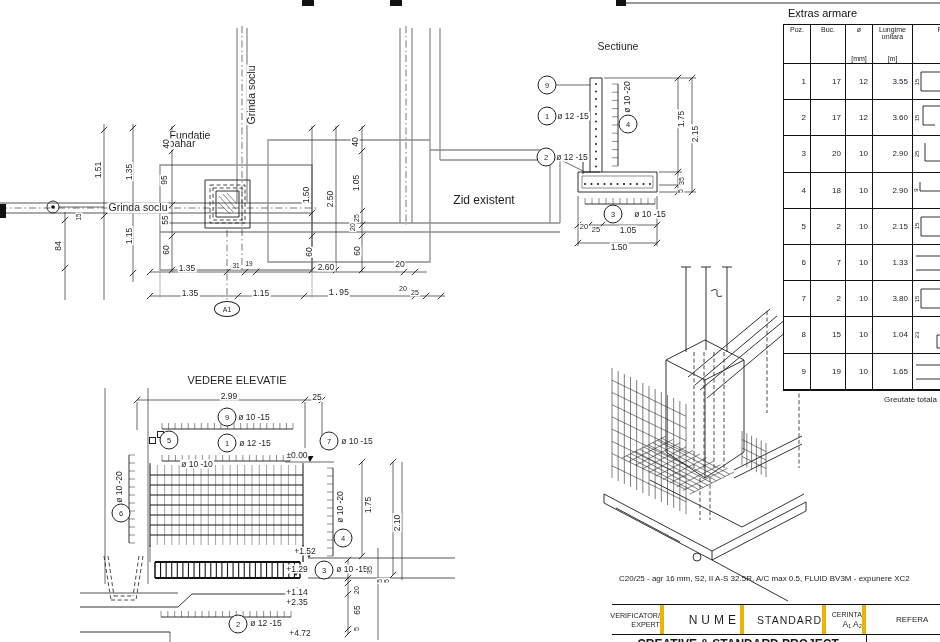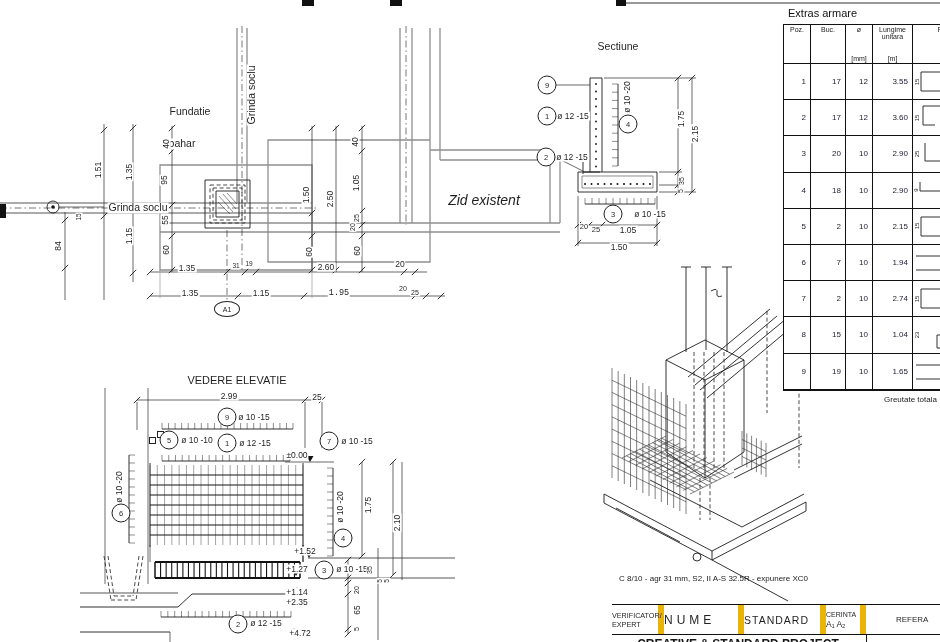--- a/index.html
+++ b/index.html
@@ -43,21 +43,21 @@
   .xt-title{position:absolute;left:788px;top:7px;font-size:11px;color:#111;z-index:4;}
   .xt-footer{position:absolute;left:884px;top:395px;font-size:8px;color:#222;z-index:4;}
   .flabel{position:absolute;left:1px;top:50%;transform:translateY(-50%) rotate(-90deg);
           font-size:6px;color:#222;}
   
   #notes{position:absolute;left:619px;top:571px;font-size:8px;color:#1c1c1c;line-height:15px;z-index:4;}
   #tblock{position:absolute;left:612px;top:604px;width:400px;height:38px;z-index:4;
           border-top:1px solid #111;background:#fff;}
   .tb-row1{display:grid;grid-template-columns:52px 80px 82px 40px 1fr;height:29px;
            border-bottom:1px solid #111;}
-  .tb-cell{border-right:6px solid #eab308;display:flex;flex-direction:column;align-items:flex-start;
+  .tb-cell{border-right:4px solid #eab308;display:flex;flex-direction:column;align-items:flex-end;
            justify-content:center;text-align:center;}
   .tb-verif{font-size:7.2px;line-height:1.25;}
   .tb-nume{font-size:12px;letter-spacing:4px;}
   .tb-sem{font-size:10.5px;letter-spacing:1px;}
   .tb-cer{font-size:7px;}
   .tb-cerv{font-size:8.5px;margin-top:1px;}
   .tb-ref{font-size:8px;align-items:flex-start;padding-left:30px;border-right:none;}
   .tb-row2{display:flex;height:20px;}
   .tb-company{width:252px;text-align:center;font-size:12px;font-weight:bold;color:#161616;
               padding-top:2px;border-right:none;}
@@ -434,25 +434,25 @@
         <circle cx="596" cy="166.5" r="0.9" fill="#111"></circle>
         <polygon points="306.5,456 313.5,456 310,462" fill="#111"></polygon>
         <polygon points="305.5,552 312.5,552 309,558" fill="#111"></polygon>
         <polygon points="292.5,570 299.5,570 296,576" fill="#111"></polygon>
         <polygon points="293.5,593 300.5,593 297,587" fill="#111"></polygon>
         <polygon points="290.5,634 297.5,634 294,628" fill="#111"></polygon>
       </g>
   </svg>
 
   <div id="labels">
-      <div class="lbl" style="left: 190px; top: 112px; font-size: 10.5px;">Fundatie</div>
+      <div class="lbl" style="left: 190px; top: 136px; font-size: 10.5px;">Fundatie</div>
       <div class="lbl" style="left: 182px; top: 144px; font-size: 10.5px;">pahar</div>
       <div class="lbl rot" style="left: 252px; top: 95px; font-size: 10.5px;">Grinda soclu</div>
       <div class="lbl" style="left: 138px; top: 208px; font-size: 10.5px;">Grinda soclu</div>
-      <div class="lbl" style="left: 484px; top: 200px; font-size: 14px; font-style: italic;">Zid existent</div>
+      <div class="lbl" style="left: 484px; top: 200px; font-size: 12px;">Zid existent</div>
       <div class="lbl rot" style="left: 98px; top: 170px;">1.51</div>
       <div class="lbl rot" style="left: 129px; top: 172px;">1.35</div>
       <div class="lbl rot" style="left: 129px; top: 236px;">1.15</div>
       <div class="lbl rot" style="left: 58px; top: 246px;">84</div>
       <div class="lbl rot" style="left: 79px; top: 217px; font-size: 6.5px;">15</div>
       <div class="lbl rot" style="left: 166px; top: 144px;">40</div>
       <div class="lbl rot" style="left: 164px; top: 180px;">95</div>
       <div class="lbl rot" style="left: 165px; top: 220px;">55</div>
       <div class="lbl rot" style="left: 166px; top: 250px;">60</div>
       <div class="lbl rot" style="left: 306px; top: 195px;">1.50</div>
@@ -488,30 +488,30 @@
       <div class="lbl" style="left: 619px; top: 247px;">1.50</div>
       <div class="mk" style="left: 547px; top: 85px;">9</div>
       <div class="mk" style="left: 547px; top: 116px;">1</div>
       <div class="mk" style="left: 546px; top: 157px;">2</div>
       <div class="mk" style="left: 628px; top: 124px;">4</div>
       <div class="mk" style="left: 613px; top: 214px;">3</div>
       <div class="lbl" style="left: 237px; top: 381px; font-size: 11px;">VEDERE ELEVATIE</div>
       <div class="lbl" style="left: 229px; top: 396px;">2.99</div>
       <div class="lbl" style="left: 317px; top: 397px;">25</div>
       <div class="lbl" style="left: 254px; top: 417px;">ø 10 -15</div>
-      <div class="lbl" style="left: 197px; top: 440px;">ø 10 -10</div>
+      <div class="lbl" style="left: 197px; top: 464px;">ø 10 -10</div>
       <div class="lbl" style="left: 255px; top: 443px;">ø 12 -15</div>
       <div class="lbl" style="left: 357px; top: 441px;">ø 10 -15</div>
       <div class="lbl" style="left: 297px; top: 455px;">±0.00</div>
       <div class="lbl rot" style="left: 119px; top: 487px;">ø 10 -20</div>
       <div class="lbl rot" style="left: 340px; top: 507px;">ø 10 -20</div>
       <div class="lbl rot" style="left: 368px; top: 505px;">1.75</div>
       <div class="lbl rot" style="left: 397px; top: 523px;">2.10</div>
       <div class="lbl" style="left: 305px; top: 551px;">+1.52</div>
-      <div class="lbl" style="left: 297px; top: 569px;">+1.27</div>
+      <div class="lbl" style="left: 297px; top: 569px;">+1.29</div>
       <div class="lbl" style="left: 352px; top: 569px;">ø 10 -15</div>
       <div class="lbl rot" style="left: 370px; top: 570px; font-size: 7px;">35</div>
       <div class="lbl rot" style="left: 380px; top: 581px; font-size: 6.5px;">5</div>
       <div class="lbl rot" style="left: 387px; top: 581px; font-size: 6.5px;">5</div>
       <div class="lbl rot" style="left: 357px; top: 590px; font-size: 7px;">20</div>
       <div class="lbl rot" style="left: 357px; top: 610px;">65</div>
       <div class="lbl rot" style="left: 357px; top: 629px; font-size: 7px;">5</div>
       <div class="lbl" style="left: 297px; top: 592px;">+1.14</div>
       <div class="lbl" style="left: 297px; top: 602px;">+2.35</div>
       <div class="lbl" style="left: 300px; top: 633px;">+4.72</div>
@@ -614,32 +614,32 @@
             <svg width="70" height="35">
               <path d="M8,8H46 M8,27H46 M8,8V27" class="k"></path>
             </svg>
             <span class="flabel">15</span>
           </div>
         </div>
         <div class="xt-row">
           <div class="xt-cell">6</div>
           <div class="xt-cell">7</div>
           <div class="xt-cell">10</div>
-          <div class="xt-cell">1.94</div>
+          <div class="xt-cell">1.33</div>
           <div class="xt-cell forma">
             <svg width="70" height="35">
               <path d="M3,11H46 M3,25H46" class="k"></path>
             </svg>
           </div>
         </div>
         <div class="xt-row">
           <div class="xt-cell">7</div>
           <div class="xt-cell">2</div>
           <div class="xt-cell">10</div>
-          <div class="xt-cell">2.74</div>
+          <div class="xt-cell">3.80</div>
           <div class="xt-cell forma">
             <svg width="70" height="35">
               <path d="M8,8H46 M8,27H46 M8,8V27" class="k"></path>
             </svg>
             <span class="flabel">15</span>
           </div>
         </div>
         <div class="xt-row">
           <div class="xt-cell">8</div>
           <div class="xt-cell">15</div>
@@ -661,21 +661,21 @@
             <svg width="70" height="35">
               <path d="M3,11H46 M3,25H46" class="k"></path>
             </svg>
           </div>
         </div>
       </div>
   </div>
   <div class="xt-footer">Greutate totala</div>
 
   <div id="notes">
-    <div>C 8/10  - agr 31 mm, S2, II A-S 32.5R - expunere XC0</div>
+    <div>C20/25  - agr 16 mm, S2, II A-S 32.5R, A/C max 0.5, FLUID BV3M - expunere XC2</div>
   </div>
 
   <div id="tblock">
     <div class="tb-row1">
       <div class="tb-cell tb-verif">
         <span>VERIFICATOR/</span>
           <span>EXPERT</span>
         </div>
       <div class="tb-cell tb-nume">NUME</div>
       <div class="tb-cell tb-sem">STANDARD</div>

